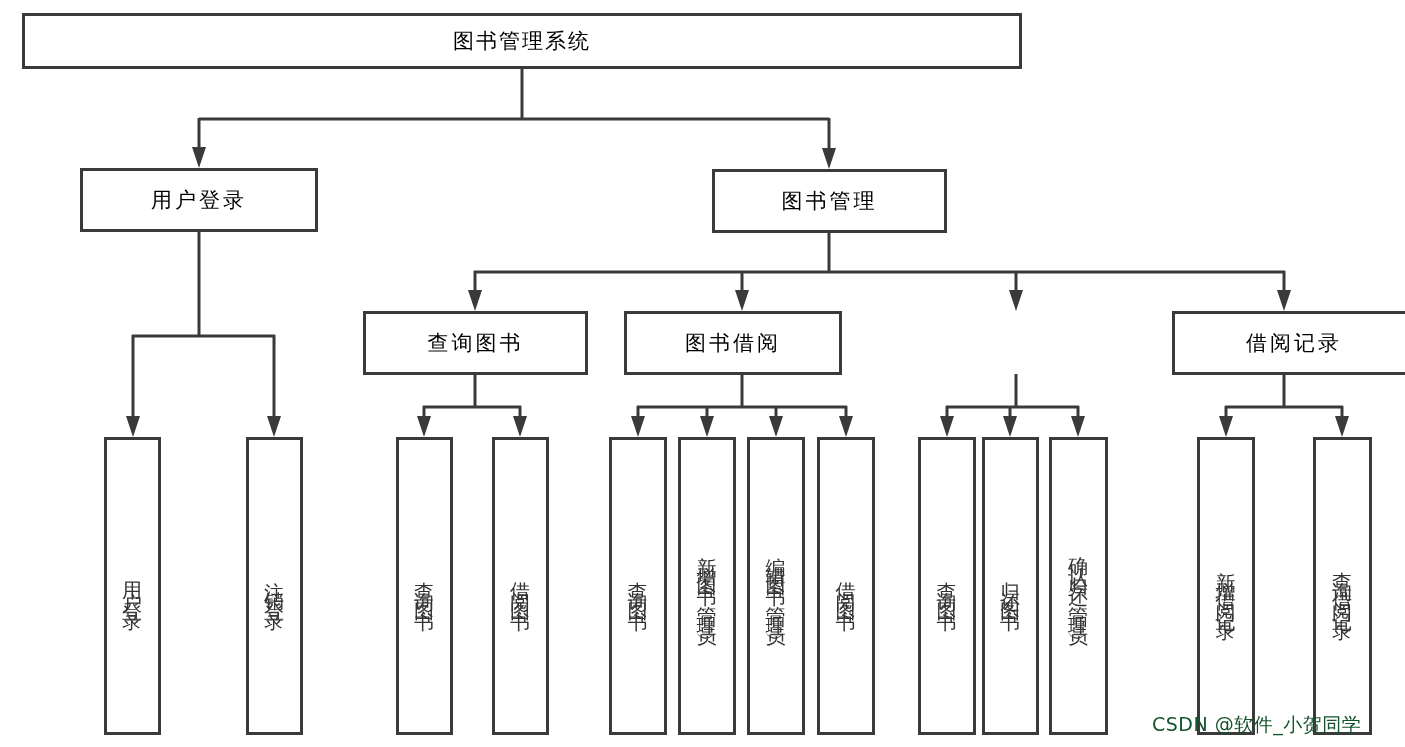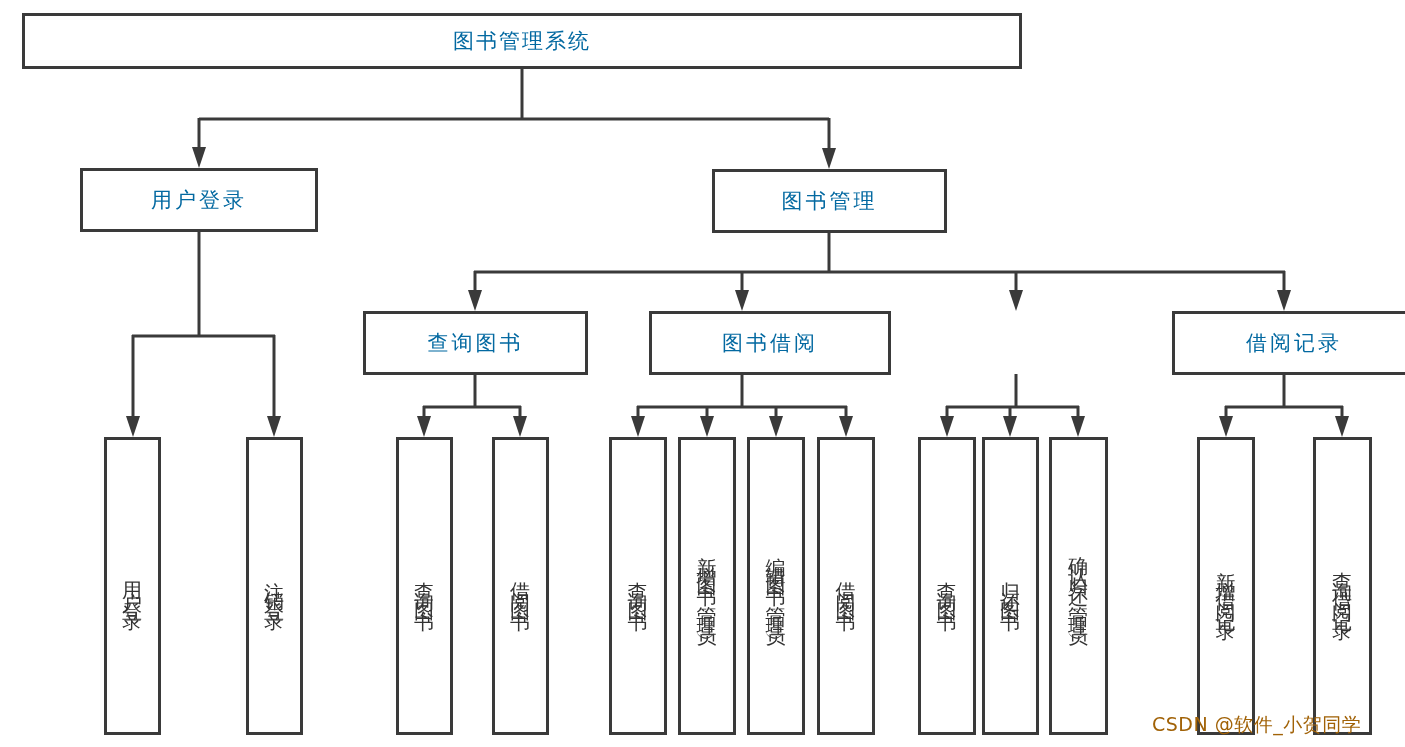--- a/index.html
+++ b/index.html
@@ -6,29 +6,29 @@
   .stage{
     position:relative;width:1405px;height:747px;background:#ffffff;overflow:hidden;
     font-family:"DejaVu Sans","Liberation Sans",sans-serif;color:#333333;
   }
   .wires{position:absolute;left:0;top:0;width:1405px;height:747px;}
   .node{
     position:absolute;box-sizing:border-box;background:#ffffff;
     border:3px solid #3a3a3a;
     display:flex;align-items:center;justify-content:center;text-align:center;
   }
-  .node.h span{font-size:21px;letter-spacing:3px;white-space:nowrap;color:#0369a1;text-align:center;}
+  .node.h span{font-size:21px;letter-spacing:3px;white-space:nowrap;color:#000000;text-align:center;}
   .node.root span{font-size:21px;letter-spacing:2px;}
   .node.v span{
     writing-mode:vertical-rl;text-orientation:mixed;
     font-size:20px;letter-spacing:10px;line-height:1;color:#333333;white-space:nowrap;
   }
   .watermark{
     position:absolute;left:1152px;top:712px;
-    font-size:19px;letter-spacing:0.5px;color:#a16207;white-space:nowrap;
+    font-size:19px;letter-spacing:0.5px;color:#14532d;white-space:nowrap;
   }
 </style>
 </head>
 <body>
 
 <div class="stage">
 
   <svg class="wires" viewBox="0 0 1405 747" xmlns="http://www.w3.org/2000/svg">
     <g stroke="#3a3a3a" stroke-width="3" fill="none">
 
@@ -102,21 +102,21 @@
   <div class="node h" style="left:80px;top:168px;width:238px;height:64px">
     <span>用户登录</span>
   </div>
   <div class="node h" style="left:712px;top:169px;width:235px;height:64px">
     <span>图书管理</span>
   </div>
 
   <div class="node h" style="left:363px;top:311px;width:225px;height:64px">
     <span>查询图书</span>
   </div>
-  <div class="node h" style="left:649px;top:311px;width:242px;height:64px">
+  <div class="node h" style="left:624px;top:311px;width:218px;height:64px">
     <span>图书借阅</span>
   </div>
   <div class="node h" style="left:1172px;top:311px;width:244px;height:64px">
     <span>借阅记录</span>
   </div>
 
   <div class="node v" style="left:104px;top:437px;width:57px;height:298px">
     <span>用户登录</span>
   </div>
   <div class="node v" style="left:246px;top:437px;width:57px;height:298px">

